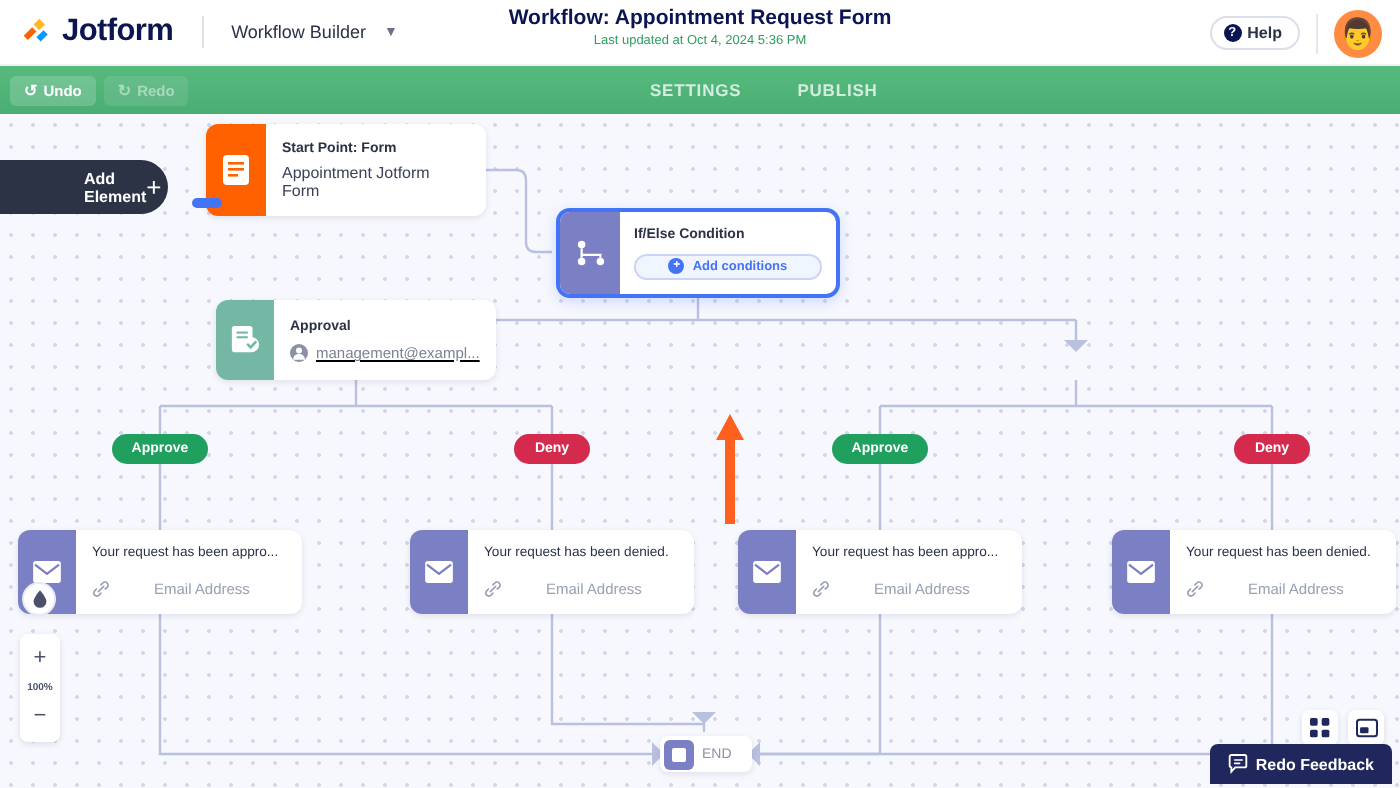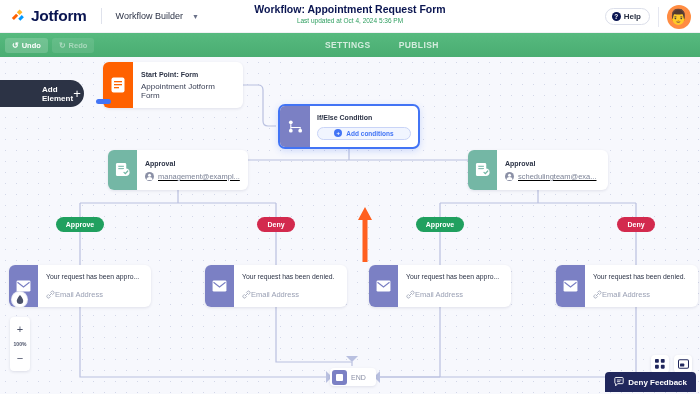--- a/index.html
+++ b/index.html
@@ -144,21 +144,21 @@
     font-size: 7px; font-weight: bold; color: #ffffff; cursor: pointer;
   }
   .pill.approve { background: #20a05f; width: 48px; }
   .pill.deny { background: #d32a4e; width: 38px; }
 
   
   .email-node { width: 142px; height: 42px; }
   .email-node .node-ico { background: #7b80c4; width: 29px; position: relative; }
   .email-node .node-body { padding: 5px 8px; }
   .email-title { font-size: 6.8px; color: #2b3245; line-height: 1.3; }
-  .email-field { display: flex; align-items: center; gap: 0; margin-top: 8px; }
+  .email-field { display: flex; align-items: center; gap: 22px; margin-top: 8px; }
   .email-field-text { font-size: 7.5px; color: #9aa0b4; }
   .drop-badge {
     position: absolute; left: 3px; bottom: 0px; width: 15px; height: 15px;
     background: #ffffff; border-radius: 50%;
     display: flex; align-items: center; justify-content: center;
     box-shadow: 0 0 0 1px #e7e9f3;
   }
 
   
   .end-node {
@@ -363,42 +363,20 @@
           <svg width="9" height="9" viewBox="0 0 12 12">
             <circle cx="6" cy="6" r="6" fill="#8b90a6"></circle>
             <circle cx="6" cy="4.4" r="2" fill="#ffffff"></circle>
             <path d="M2 10.5 a4 4 0 0 1 8 0 Z" fill="#ffffff"></path>
           </svg>
           <span class="approval-mail-text">management@exampl...</span>
         </div>
       </div>
     </div>
 
-    <div class="node approval approval-right">
-      <div class="node-ico">
-        <svg width="15" height="16" viewBox="0 0 16 17">
-          <rect x="1" y="1" width="11" height="14" rx="1.5" fill="#ffffff"></rect>
-          <rect x="3.5" y="4" width="6" height="1.1" fill="#74b7a5"></rect>
-          <rect x="3.5" y="6.5" width="6" height="1.1" fill="#74b7a5"></rect>
-          <circle cx="11.5" cy="11" r="4" fill="#ffffff"></circle>
-          <path d="M9.6 11 L11 12.4 L13.6 9.6" stroke="#74b7a5" stroke-width="1.4" fill="none" stroke-linecap="round"></path>
-        </svg>
-      </div>
-      <div class="node-body">
-        <div class="node-title">Approval</div>
-        <div class="approval-mail">
-          <svg width="9" height="9" viewBox="0 0 12 12">
-            <circle cx="6" cy="6" r="6" fill="#8b90a6"></circle>
-            <circle cx="6" cy="4.4" r="2" fill="#ffffff"></circle>
-            <path d="M2 10.5 a4 4 0 0 1 8 0 Z" fill="#ffffff"></path>
-          </svg>
-          <span class="approval-mail-text">schedulingteam@exa...</span>
-        </div>
-      </div>
-    </div>
 
     <div class="pill approve" style="left:56px; top:160px;">Approve</div>
     <div class="pill deny" style="left:257px; top:160px;">Deny</div>
     <div class="pill approve" style="left:416px; top:160px;">Approve</div>
     <div class="pill deny" style="left:617px; top:160px;">Deny</div>
 
     <div class="node email-node" style="left:9px; top:208px;">
       <div class="node-ico">
         <svg width="15" height="12" viewBox="0 0 16 13">
           <rect x="0.5" y="0.5" width="15" height="12" rx="1.5" fill="#ffffff"></rect>
@@ -503,17 +481,17 @@
           <rect x="2.4" y="5" width="5" height="3.6" rx="0.8" fill="#20275c"></rect>
         </svg>
       </div>
     </div>
 
     <div class="feedback-btn">
       <svg width="10" height="10" viewBox="0 0 12 12">
         <path d="M1 1.6 a1 1 0 0 1 1-1 h8 a1 1 0 0 1 1 1 v5.4 a1 1 0 0 1 -1 1 H4.4 L2 10.6 V8 H2 a1 1 0 0 1 -1 -1 Z" fill="none" stroke="#ffffff" stroke-width="1.1"></path>
         <path d="M4 3.6 L8.5 3.6 M4 5.6 L7 5.6" stroke="#ffffff" stroke-width="1" stroke-linecap="round"></path>
       </svg>
-      <span class="feedback-label">Deny Feedback</span>
+      <span class="feedback-label">Redo Feedback</span>
     </div>
 
   </div>
 </div>
 
 </body></html>

